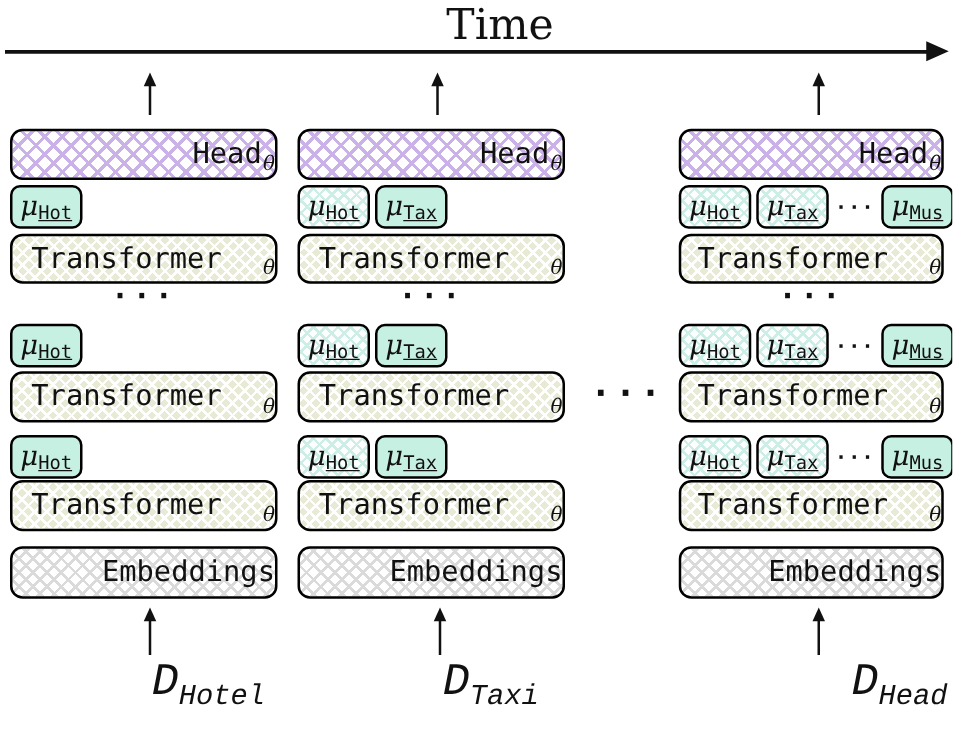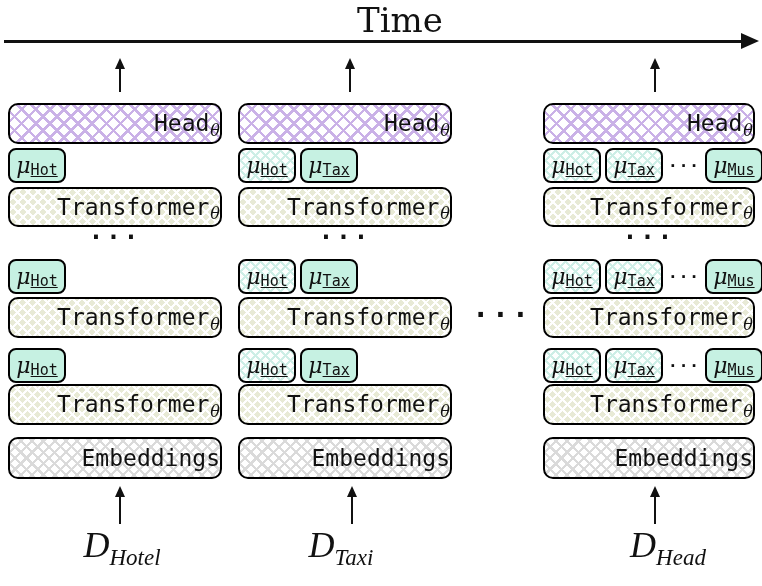--- a/index.html
+++ b/index.html
@@ -5,21 +5,21 @@
   html,body{margin:0;padding:0;background:#fff;}
   .canvas{position:relative;width:762px;height:586px;background:#fff;overflow:hidden;
           font-family:"DejaVu Sans Mono","Liberation Mono",monospace;color:#111;}
 
   
   .hatch-purple{background-color:#fff;background-image:
     repeating-linear-gradient(45deg,#cab1e7 0,#cab1e7 2.6px,transparent 2.6px,transparent 10px),
     repeating-linear-gradient(135deg,#cab1e7 0,#cab1e7 2.6px,transparent 2.6px,transparent 10px);}
   .hatch-olive{background-color:#e8ead6;background-image:
     repeating-linear-gradient(45deg,#ffffff 0,#ffffff 2px,transparent 2px,transparent 7px),
-    repeating-linear-gradient(135deg,#ffffff 0,#ffffff 2px,transparent 2px,transparent 7px);}
+    repeating-linear-gradient(135deg,#ffffff 0,#ffffff 2px,transparent 2px,transparent 7px); gap: 32px;}
   .hatch-gray{background-color:#fff;background-image:
     repeating-linear-gradient(45deg,#dadada 0,#dadada 2.2px,transparent 2.2px,transparent 8px),
     repeating-linear-gradient(135deg,#dadada 0,#dadada 2.2px,transparent 2.2px,transparent 8px);}
   .hatch-teal{background-color:#fdfffe;background-image:
     repeating-linear-gradient(45deg,#cdeee6 0,#cdeee6 2px,transparent 2px,transparent 7px),
     repeating-linear-gradient(135deg,#cdeee6 0,#cdeee6 2px,transparent 2px,transparent 7px);}
   .solid-mint{background-color:#c6f1e2;}
 
   
   .time-label{position:absolute;left:340px;top:0px;width:120px;text-align:center;
@@ -57,22 +57,22 @@
   .mu-sub{font-size:15px;transform:translateY(5px);line-height:1;text-decoration:underline;}
   .mu-dots{align-self:center;font-size:16px;font-weight:bold;letter-spacing:1px;padding:0 1px;}
   .mu-last{margin-left:auto;}
 
   .stack-dots{position:absolute;left:0;right:0;text-align:center;font-size:24px;
     font-weight:bold;letter-spacing:3px;line-height:20px;}
   .gap-dots{position:absolute;left:470px;top:298px;width:64px;text-align:center;
     font-size:28px;font-weight:bold;letter-spacing:3px;}
 
   
-  .dlabel{position:absolute;top:524px;width:180px;text-align:center;
-    font-family:Liberation Serif, serif;font-style:italic;font-size:36px;line-height:1.2;}
+  .dlabel{position:absolute;top:524px;width:180px;text-align:right;
+    font-family:Liberation Mono, monospace;font-style:italic;font-size:36px;line-height:1.2;}
   .d-sub{font-size:23px;display:inline-block;transform:translateY(8px);}
 </style>
 </head>
 <body>
 
 <div class="canvas">
 
   <div class="time-label">Time</div>
   <div class="time-line"></div>
   <div class="time-head"></div>

